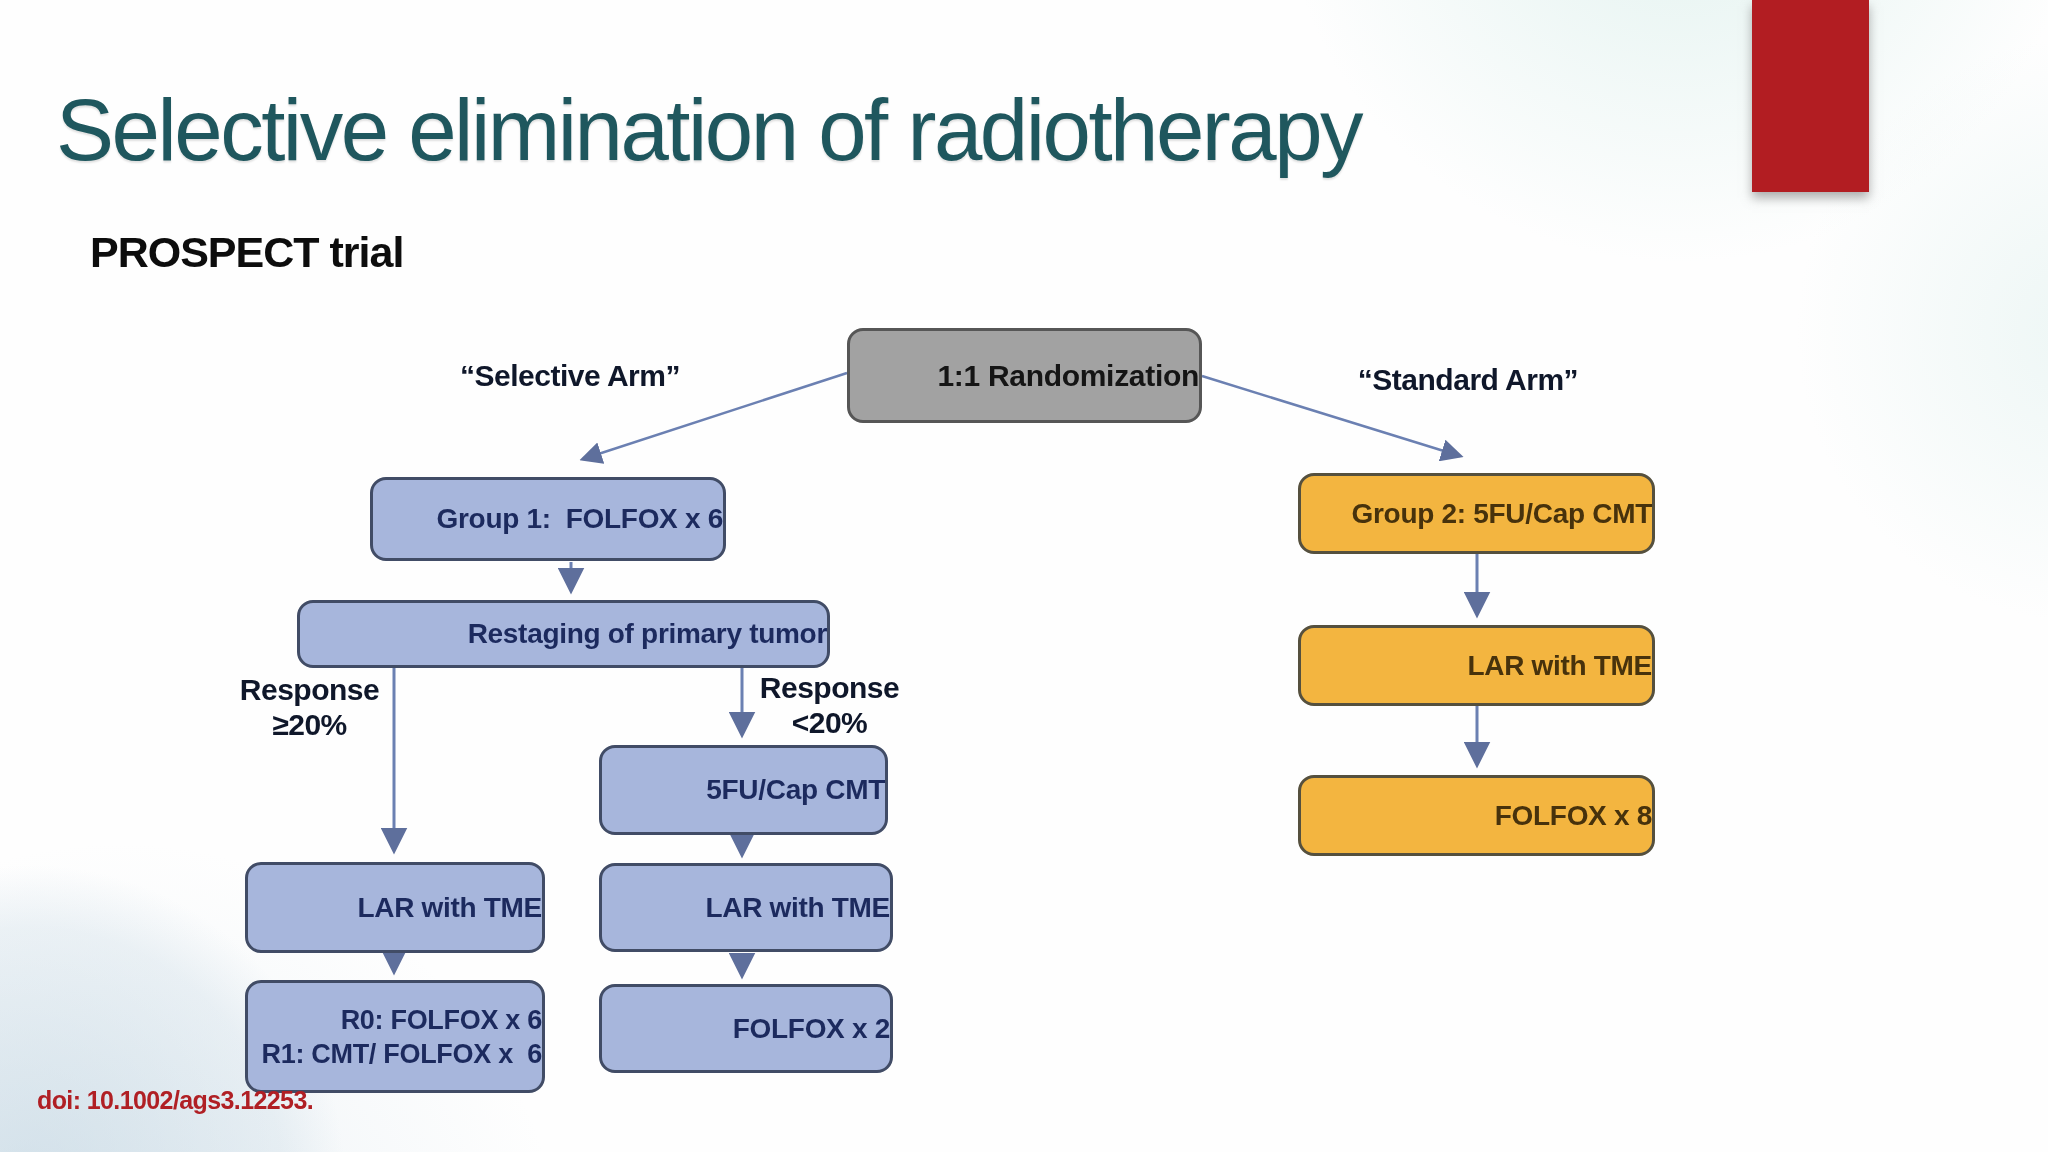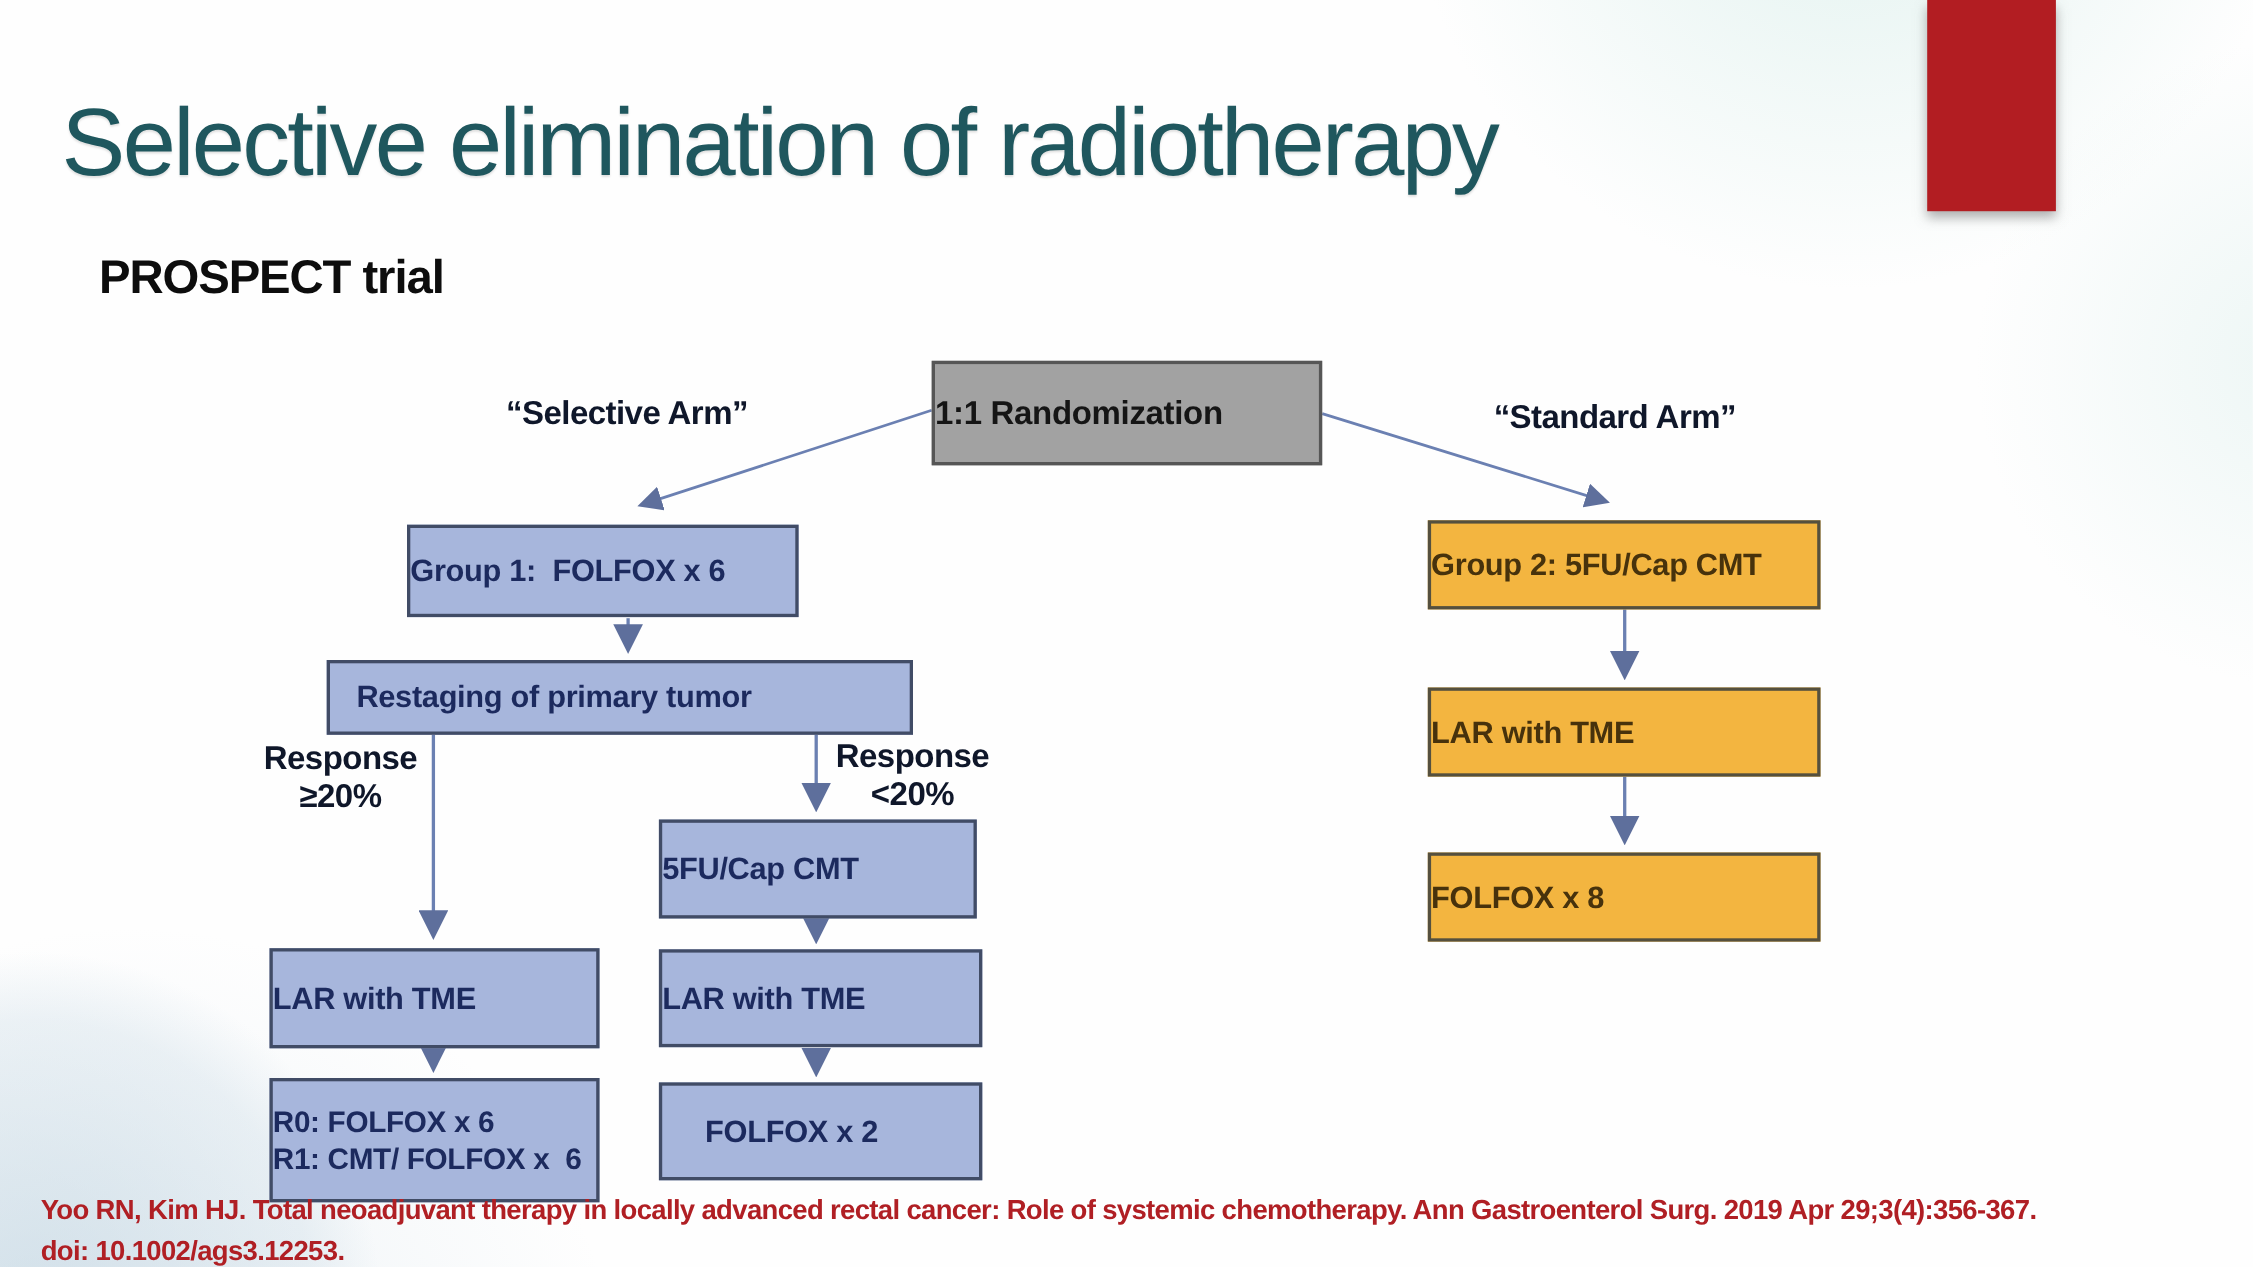--- a/index.html
+++ b/index.html
@@ -37,23 +37,24 @@
   .red-banner{
     position:absolute;left:1752px;top:0;width:117px;height:192px;
     background:var(--accent-red);
     box-shadow:0 6px 10px rgba(110,110,110,0.55);
   }
   .subtitle{
     position:absolute;left:90px;top:228px;
     font-size:43px;font-weight:bold;color:#0d0d0d;letter-spacing:-1px;
   }
   .node{
-    position:absolute;display:flex;flex-direction:column;align-items:flex-start;justify-content:center;
+    position:absolute;display:flex;flex-direction:column;align-items:flex-end;justify-content:center;
     text-align:center;font-weight:bold;font-size:28px;box-sizing:border-box;
     letter-spacing:-0.3px;
+    border-radius:16px;
   }
   .node span{white-space:pre-wrap;}
   .blue{background:var(--blue-box);border:3px solid var(--blue-border);color:var(--blue-text);}
   .gray{background:var(--gray-box);border:3px solid #565656;color:#151515;font-size:30px;}
   .orange{background:var(--orange-box);border:3px solid var(--orange-border);color:var(--orange-text);}
   .flow-label{
     position:absolute;text-align:center;font-weight:bold;color:#0f172a;
     font-size:30px;letter-spacing:-0.5px;line-height:35px;
   }
   .two-line{line-height:34px;font-size:27px;}
@@ -142,15 +143,14 @@
 
 <div class="node orange" style="left:1298px;top:625px;width:357px;height:81px;">
   <span>LAR with TME</span>
 </div>
 
 <div class="node orange" style="left:1298px;top:775px;width:357px;height:81px;">
   <span>FOLFOX x 8</span>
 </div>
 
 <div class="citation">
-  <div>Yoo RN, Kim HJ. Total neoadjuvant therapy in locally advanced rectal cancer: Role of systemic chemotherapy. Ann Gastroenterol Surg. 2019 Apr 29;3(4):356-367.</div>
   <div>doi: 10.1002/ags3.12253.</div>
 </div>
 
 </body></html>

